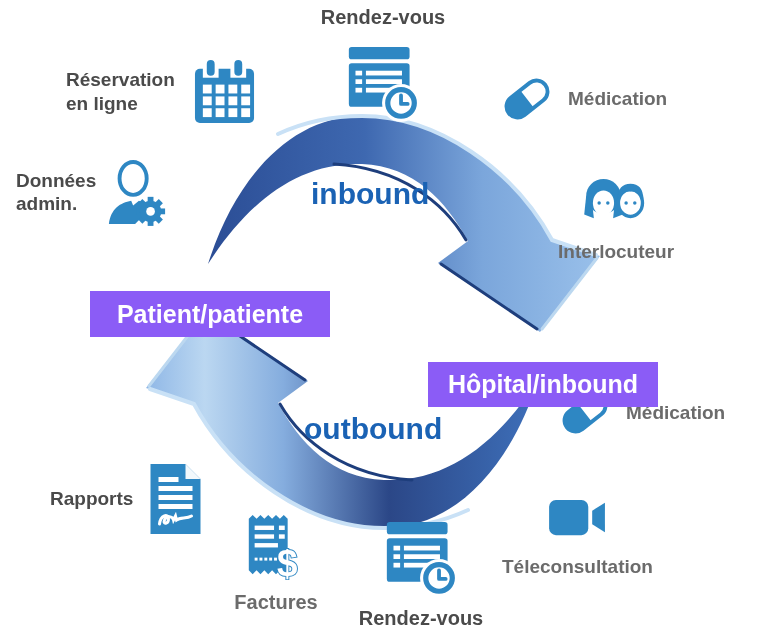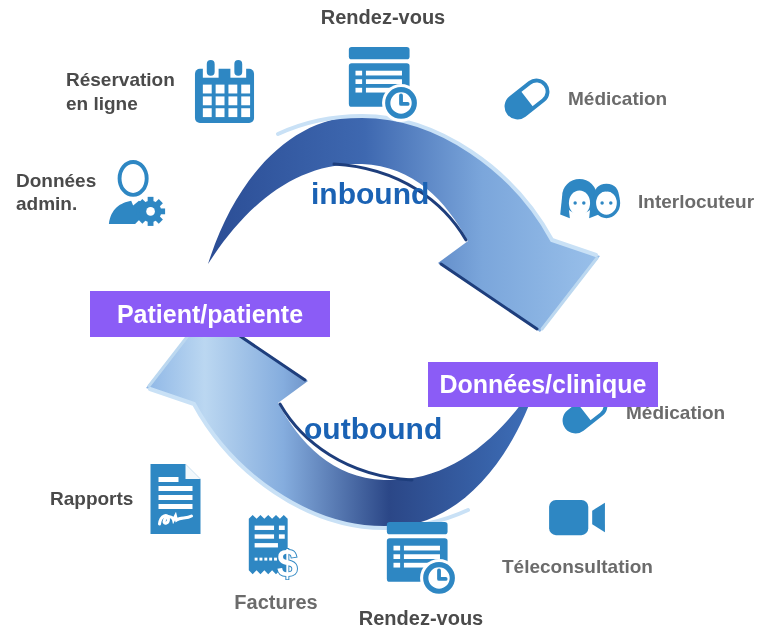--- a/index.html
+++ b/index.html
@@ -57,21 +57,21 @@
     <g transform="rotate(180 373 322)">
       <path fill="url(#gB)" d="M208 264 C236 176 292 116 362 116 C438 116 514 170 552 240 L600 256 L540 332 L438 263 L468 241 C446 201 414 166 362 164 C298 162 248 202 208 264 Z"></path>
       <path fill="none" stroke="#C9E1F6" stroke-width="4" stroke-linecap="round" d="M278 134 C304 122 334 116 362 116 C438 116 514 170 552 240 L596 255"></path>
       <path fill="none" stroke="#BCD8F0" stroke-width="3" stroke-linecap="round" d="M597 258 L542 329"></path>
       <path fill="none" stroke="#1E3E7C" stroke-width="3" stroke-linecap="round" d="M334 164 C400 168 444 202 466 240"></path>
       <path fill="none" stroke="#1E3E7C" stroke-width="3" stroke-linecap="round" d="M441 264 L537 329"></path>
     </g>
   </svg>
 
   <div class="entity" style="left:90px;top:262px;width:240px;height:46px;">Patient/patiente</div>
-  <div class="entity" style="left:428px;top:333px;width:230px;height:45px;">Données/clinique</div>
+  <div class="entity" style="left:428px;top:333px;width:230px;height:45px;">Hôpital/inbound</div>
 
   <div class="flowword" style="left:304px;top:412px;">outbound</div>
   <div class="flowword" style="left:311px;top:177px;">inbound</div>
 
   <div class="item col" style="left:298px;top:5px;width:170px;gap:16px;align-items:center;">
     <span class="label center" style="font-size:20px;">Rendez-vous</span>
     <svg class="ic" viewBox="0 0 78 82" width="74" height="78">
       <rect class="b" x="3" y="2" width="64" height="13" rx="3"></rect>
       <rect class="b" x="3" y="19" width="64" height="46" rx="3"></rect>
       <rect class="w" x="10" y="27" width="7" height="5"></rect>
@@ -130,21 +130,21 @@
   <div class="item" style="left:500px;top:74px;gap:14px;">
     <svg class="ic" viewBox="0 0 56 52" width="54" height="50">
       <g transform="translate(28,26) rotate(-38)">
         <rect x="-24" y="-11.5" width="48" height="23" rx="11.5" fill="#FFFFFF" stroke="#2E87C3" stroke-width="4"></rect>
         <path class="b" d="M0 -11.5 L-12.5 -11.5 A11.5 11.5 0 0 0 -12.5 11.5 L0 11.5 Z"></path>
       </g>
     </svg>
     <span class="label soft">Médication</span>
   </div>
 
-  <div class="item" style="left:558px;top:176px;gap:12px;">
+  <div class="item" style="left:558px;top:176px;gap:12px;flex-direction:column;">
     <svg class="ic" viewBox="0 0 70 54" width="68" height="52">
       <circle class="b" cx="22" cy="21" r="18"></circle>
       <path class="b" d="M4 21 L2 40 L12 44 L10 26 Z"></path>
       <path class="b" d="M40 21 L42 40 L32 44 L34 26 Z"></path>
       <ellipse class="w" cx="22" cy="28" rx="11" ry="13"></ellipse>
       <circle class="b" cx="17.5" cy="28" r="1.8"></circle>
         <circle class="b" cx="26.5" cy="28" r="1.8"></circle>
       <ellipse cx="50" cy="28" rx="12.5" ry="14" fill="#FFFFFF" stroke="#2E87C3" stroke-width="3.5"></ellipse>
       <path class="b" d="M36.5 24 Q37 8 50 8 Q63 8 63.5 24 Q57 15 50 16 Q43 15 36.5 24 Z"></path>
       <circle class="b" cx="45.5" cy="28" r="1.8"></circle>

